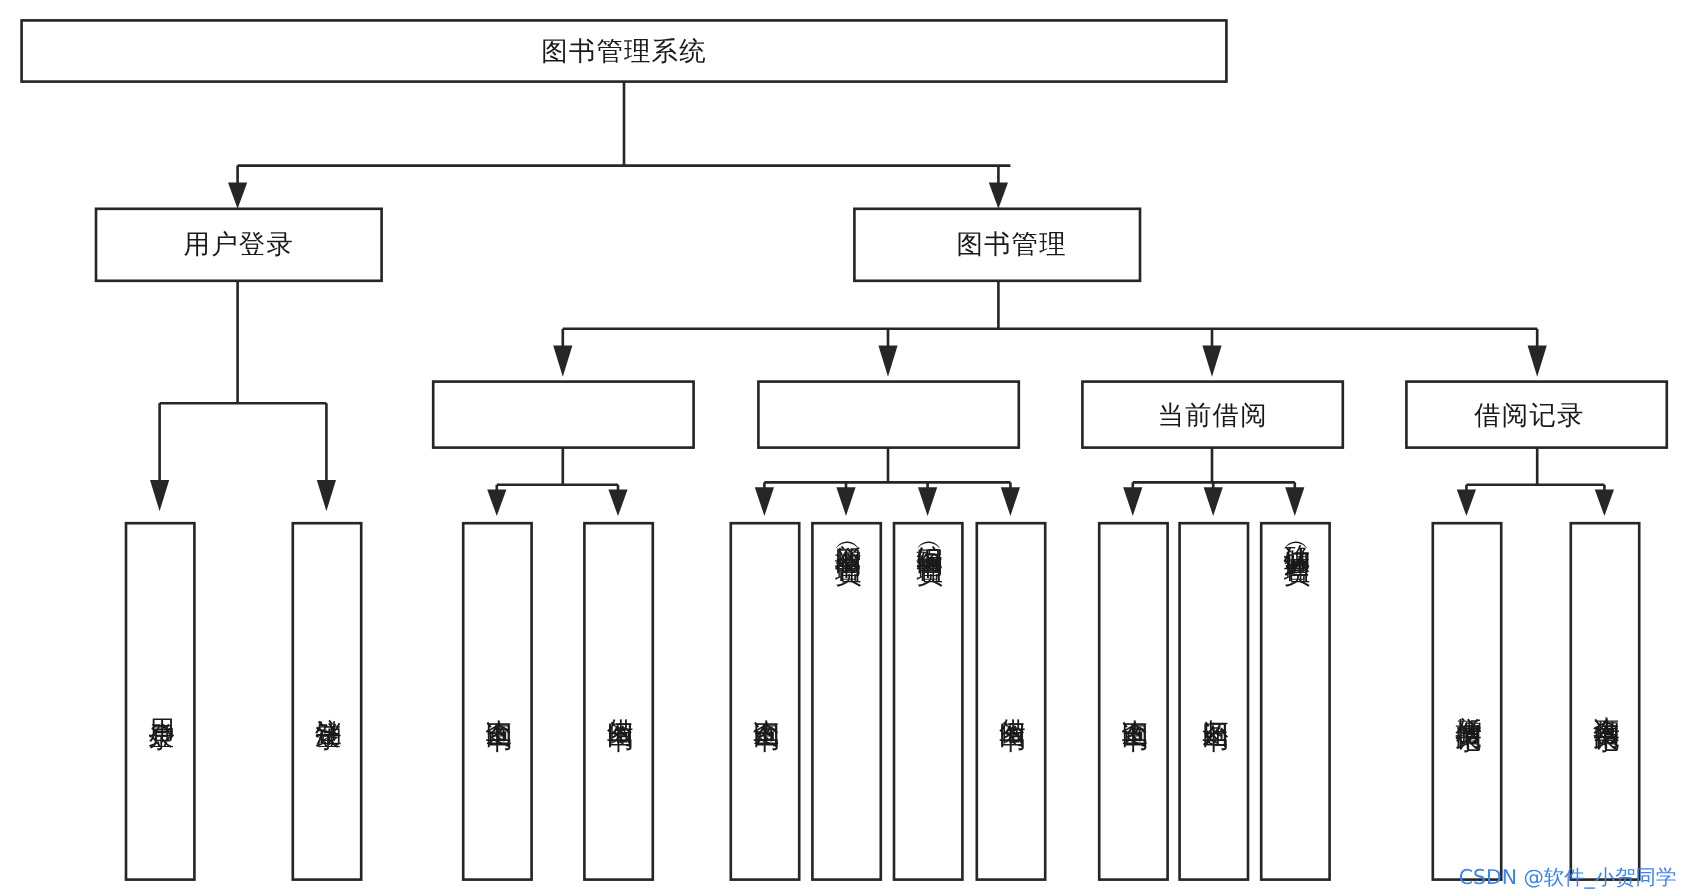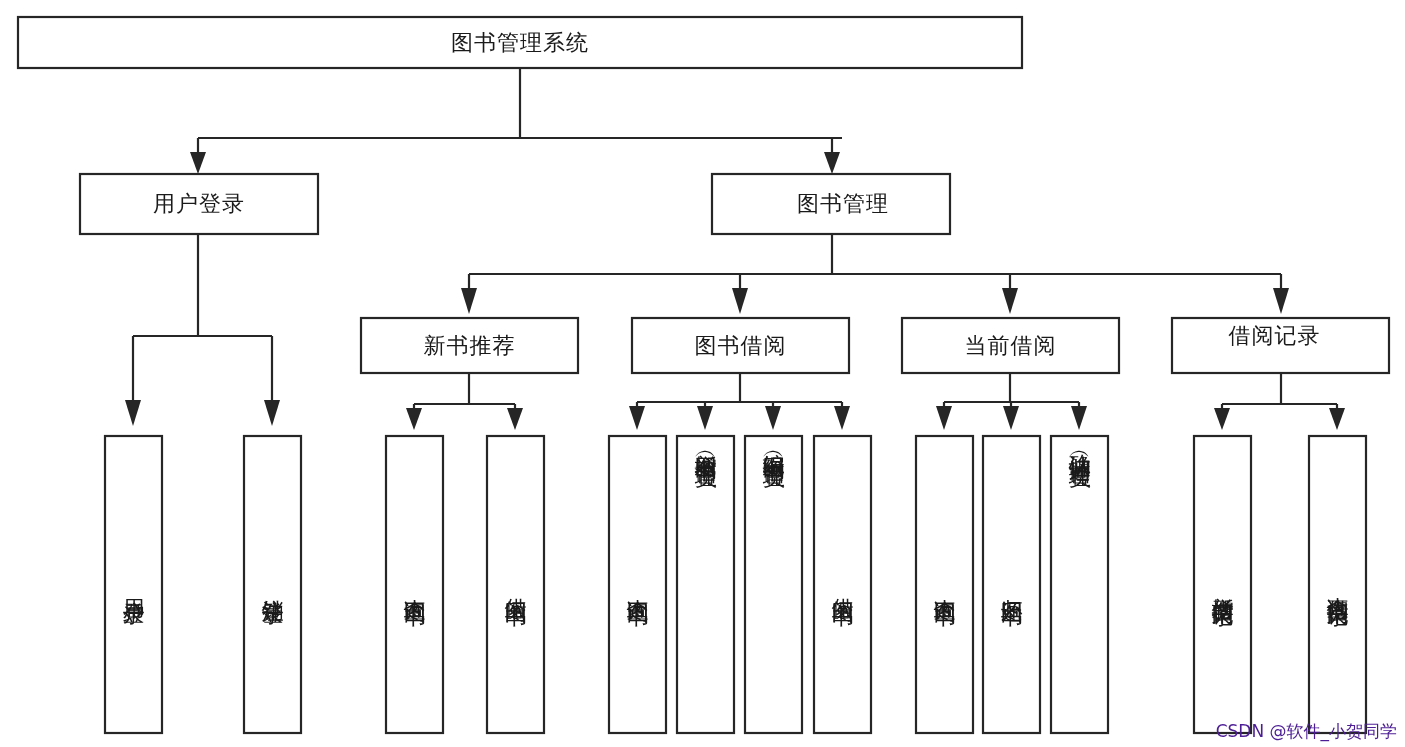--- a/index.html
+++ b/index.html
@@ -40,21 +40,21 @@
   .arrow-head {
     fill: #262626;
     stroke: none;
   }
   .watermark {
     position: absolute;
     right: 8px;
     bottom: 4px;
     font-family: "DejaVu Sans", "Liberation Sans", sans-serif;
     font-size: 17px;
-    color: #4c1d95;
+    color: #3b82f6;
     white-space: nowrap;
     user-select: none;
   }
   .vlabel-wrap {
     position: absolute;
     display: flex;
     align-items: center;
     justify-content: center;
     pointer-events: none;
   }
@@ -202,30 +202,24 @@
     <span class="hlabel-text">图书管理系统</span>
   </div>
 
   <div class="hlabel-wrap" style="left:80px; top:174px; width:238px; height:60px;">
     <span class="hlabel-text">用户登录</span>
   </div>
   <div class="hlabel-wrap" style="left:712px; top:174px; width:238px; height:60px;margin-left:12px;">
     <span class="hlabel-text">图书管理</span>
   </div>
 
-  <div class="hlabel-wrap" style="left:361px; top:318px; width:217px; height:55px;">
-    <span class="hlabel-text">新书推荐</span>
-  </div>
-  <div class="hlabel-wrap" style="left:632px; top:318px; width:217px; height:55px;">
-    <span class="hlabel-text">图书借阅</span>
-  </div>
   <div class="hlabel-wrap" style="left:902px; top:318px; width:217px; height:55px;text-align:center;">
     <span class="hlabel-text">当前借阅</span>
   </div>
-  <div class="hlabel-wrap" style="left:1172px; top:308px; width:205px; height:55px;">
+  <div class="hlabel-wrap" style="left:1172px; top:318px; width:205px; height:55px;">
     <span class="hlabel-text">借阅记录</span>
   </div>
 
   <div class="vlabel-wrap" style="left:105px; top:436px; width:57px; height:297px;">
     <span class="vlabel-text">用户登录</span>
   </div>
   <div class="vlabel-wrap" style="left:244px; top:436px; width:57px; height:297px;">
     <span class="vlabel-text">注销登录</span>
   </div>
 

